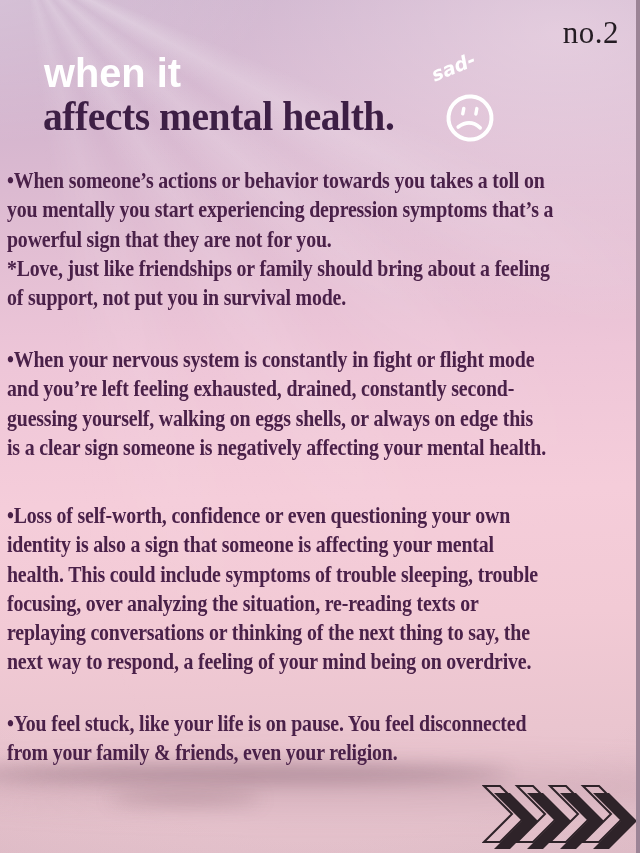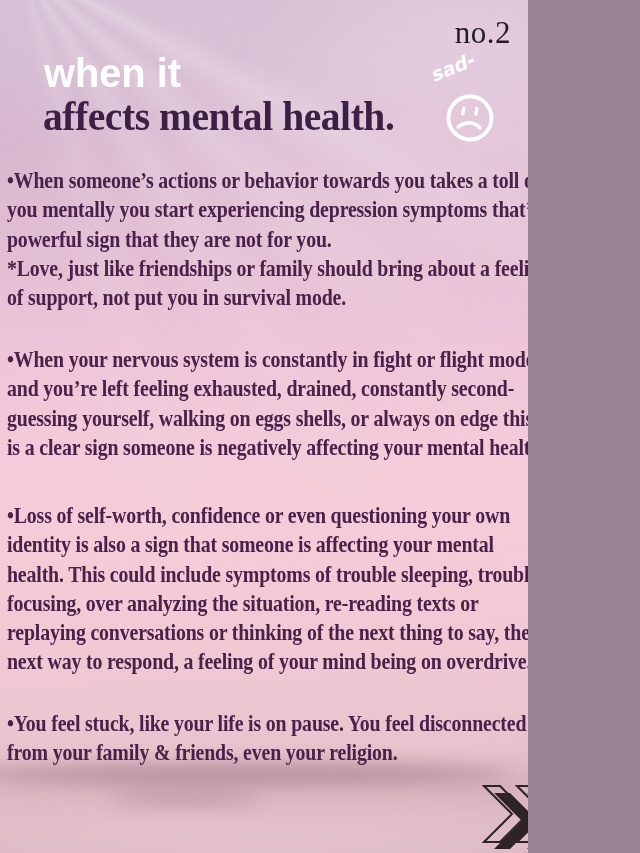--- a/index.html
+++ b/index.html
@@ -1,17 +1,17 @@
 <!DOCTYPE html>
 <html><head>
 <meta charset="utf-8">
 <style>
   html,body{margin:0;padding:0;background:#9c8496;}
   .canvas{
-    position:relative; width:528px; height:853px; overflow:hidden;
+    position:relative; width:636px; height:853px; overflow:hidden;
     background:
       radial-gradient(ellipse 900px 520px at 88% 4%, rgba(255,238,244,0.45), rgba(255,238,244,0) 55%),
       radial-gradient(ellipse 700px 420px at -5% -5%, rgba(255,255,255,0.30), rgba(255,255,255,0) 45%),
       linear-gradient(178deg, #c9aeca 0%, #d1b3cd 10%, #dfbcd2 25%, #eec6d8 42%, #f5cdda 58%, #f2cad5 72%, #eac5cf 85%, #e2c0ca 100%);
     font-family:"Liberation Serif", serif;
   }
   .rays{
     position:absolute; inset:0; pointer-events:none;
     background:conic-gradient(from 112deg at 4% -4%,
       rgba(255,255,255,0) 0deg, rgba(255,255,255,0.28) 6deg, rgba(255,255,255,0) 13deg,

